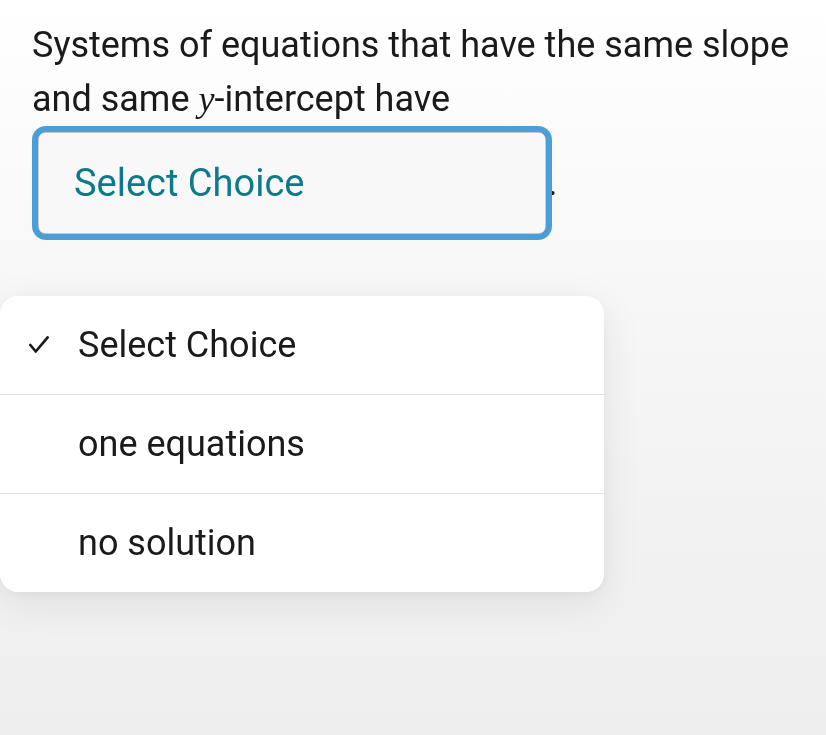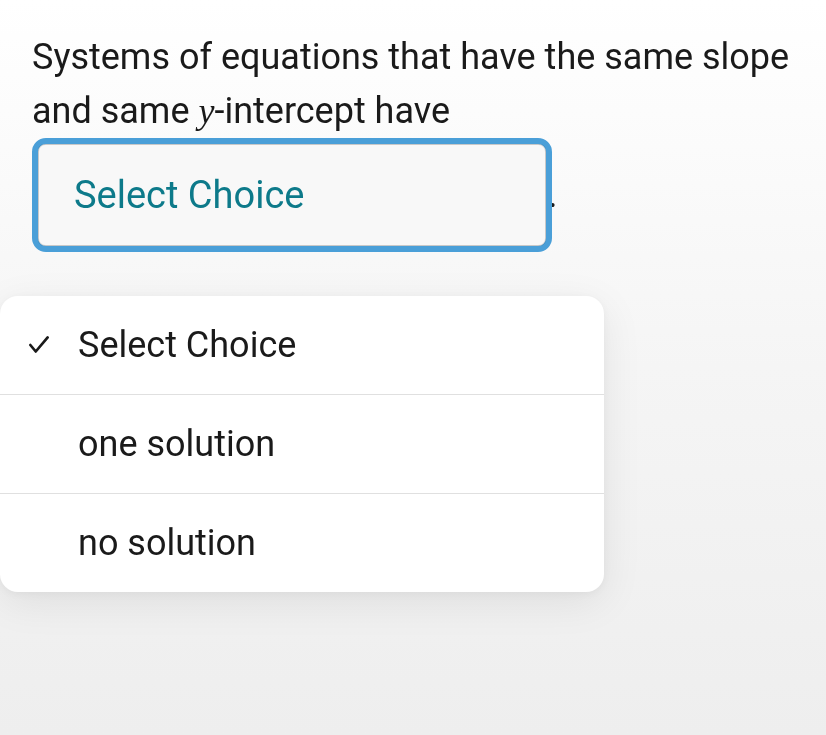--- a/index.html
+++ b/index.html
@@ -16,21 +16,20 @@
       padding: 18px 32px;
       position: relative;
     }
     
     .question-text {
       font-size: 36px;
       line-height: 1.5;
       color: #1a1a1a;
       font-weight: 400;
       margin-bottom: 16px;
-      margin-top: 12px;
     }
     
     .italic {
       font-style: italic;
       font-family: Georgia, "Times New Roman", serif;
     }
     
     .select-box {
       display: inline-block;
       width: 520px;
@@ -137,19 +136,19 @@
   <div class="dropdown-item">
     <span class="check-icon">
       <svg viewBox="0 0 24 24" fill="none" stroke="#1a1a1a" stroke-width="2.5" stroke-linecap="round" stroke-linejoin="round">
         <polyline points="4 12 9 18 20 5"></polyline>
       </svg>
     </span>
     <span class="dropdown-item-label">Select Choice</span>
   </div>
   <div class="dropdown-item">
     <span class="empty-check"></span>
-    <span class="dropdown-item-label">one solution</span>
+    <span class="dropdown-item-label">one equations</span>
   </div>
   <div class="dropdown-item">
     <span class="empty-check"></span>
     <span class="dropdown-item-label">no solution</span>
   </div>
 </div>
 
 </body></html>

